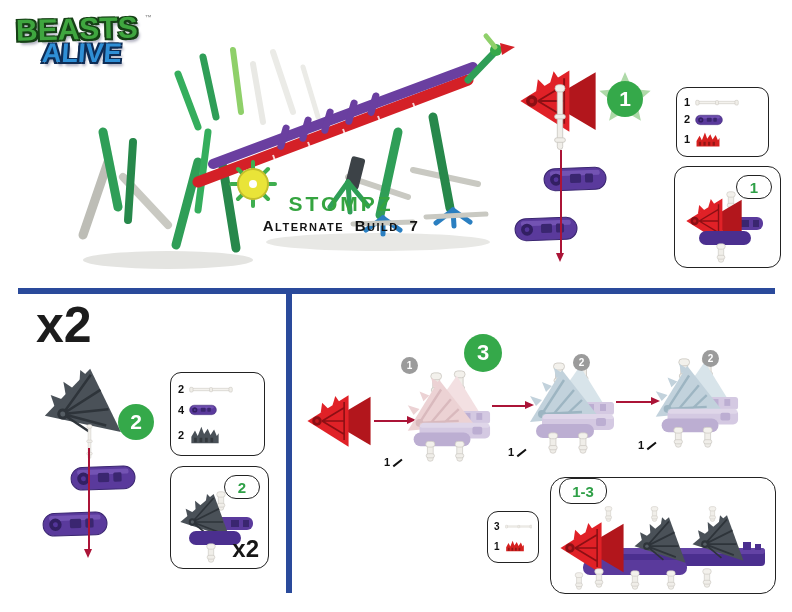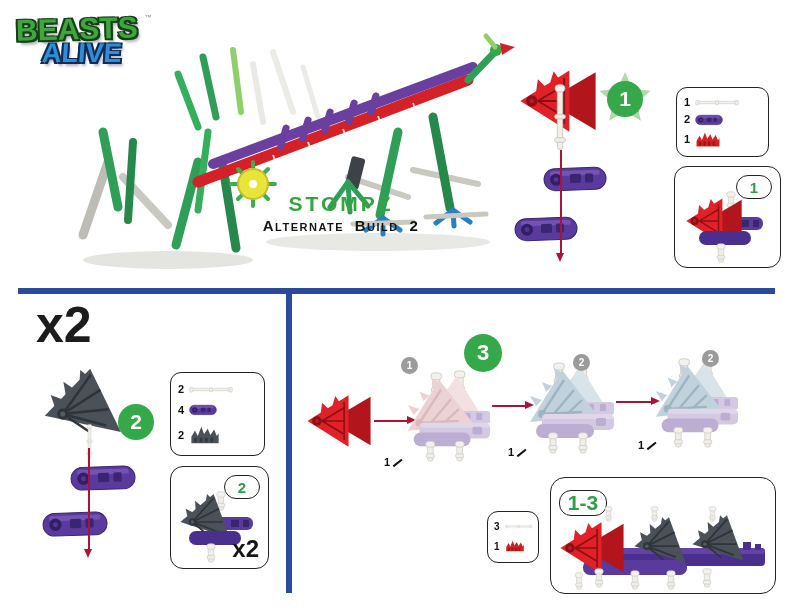--- a/index.html
+++ b/index.html
@@ -215,21 +215,21 @@
   </svg>
 
   <div class="logo">
     <div class="logo-l1">BEASTS</div>
     <div class="logo-l2">ALIVE</div>
     <span class="tm">™</span>
   </div>
 
   <div class="title-block">
     <div class="title-name">STOMPZ</div>
-    <div class="title-sub">Alternate Build 2</div>
+    <div class="title-sub">Alternate Build 7</div>
   </div>
 
   <svg class="abs" style="left:518px;top:66px;width:80px;height:70px">
       <use href="#sym-red-piece"></use>
     </svg>
   <svg class="abs" style="left:551px;top:80px;width:18px;height:76px">
       <use href="#sym-rod-v"></use>
     </svg>
   <div class="badge-star" style="left:598px;top:72px">
     <svg width="54" height="54">
@@ -384,21 +384,21 @@
     </div>
     <div class="prow">
       <span class="qty" style="font-size:10px">1</span>
       <svg class="red-ic" width="20" height="14">
           <use href="#sym-crown"></use>
         </svg>
     </div>
   </div>
 
   <div class="rbox" style="left:550px;top:477px;width:226px;height:117px;border-radius:15px">
-    <div class="pill" style="left:8px;top:12px;width:46px;height:24px;font-size:21px">1-3</div>
+    <div class="pill" style="left:8px;top:0;width:46px;height:24px;font-size:15px">1-3</div>
     <svg class="abs" style="left:6px;top:28px;width:212px;height:84px" viewBox="0 0 212 84">
       <use href="#sym-peg" x="46" y="0" width="11" height="16"></use>
       <use href="#sym-peg" x="92" y="0" width="11" height="16"></use>
       <use href="#sym-peg" x="150" y="0" width="11" height="16"></use>
       <rect x="34" y="42" width="174" height="18" rx="4" fill="#4b2f8f"></rect>
       <rect x="34" y="42" width="174" height="6" rx="3" fill="#6343a5"></rect>
       <rect x="186" y="36" width="8" height="8" fill="#4b2f8f"></rect>
       <rect x="198" y="38" width="6" height="6" fill="#4b2f8f"></rect>
       <rect x="26" y="54" width="104" height="15" rx="7" fill="#5a3a9c"></rect>
       <use href="#sym-gray-piece" x="130" y="6" width="62" height="56"></use>

